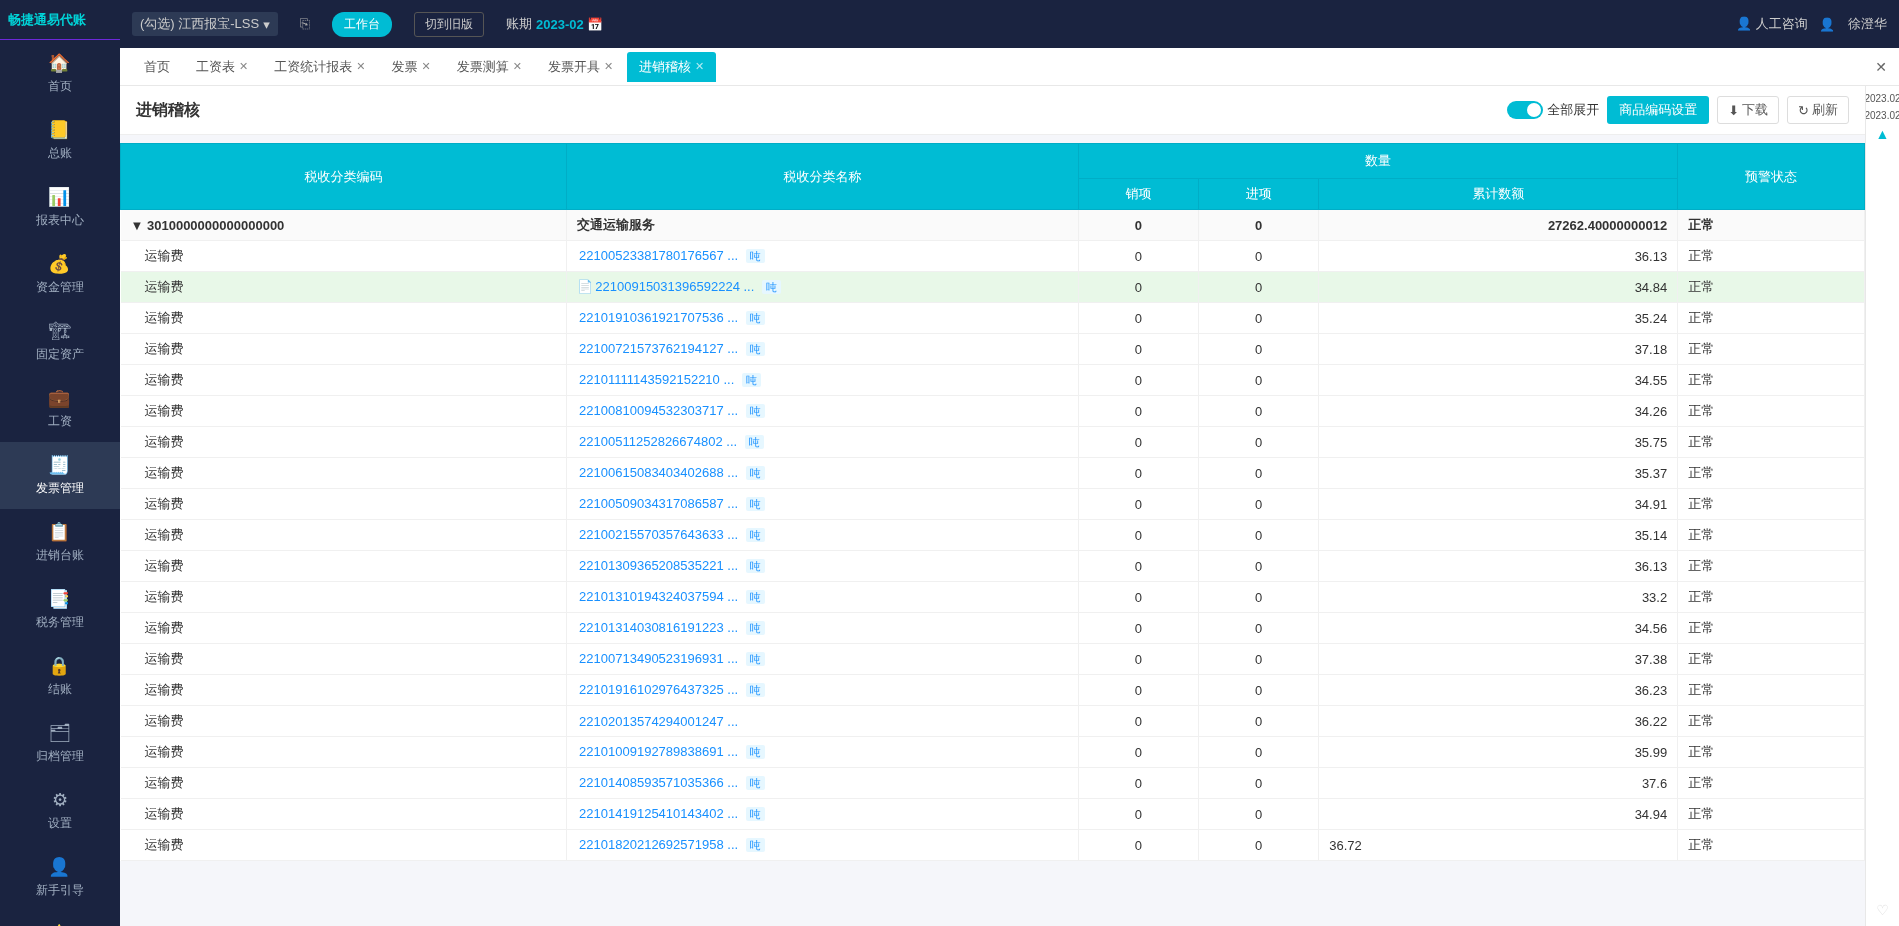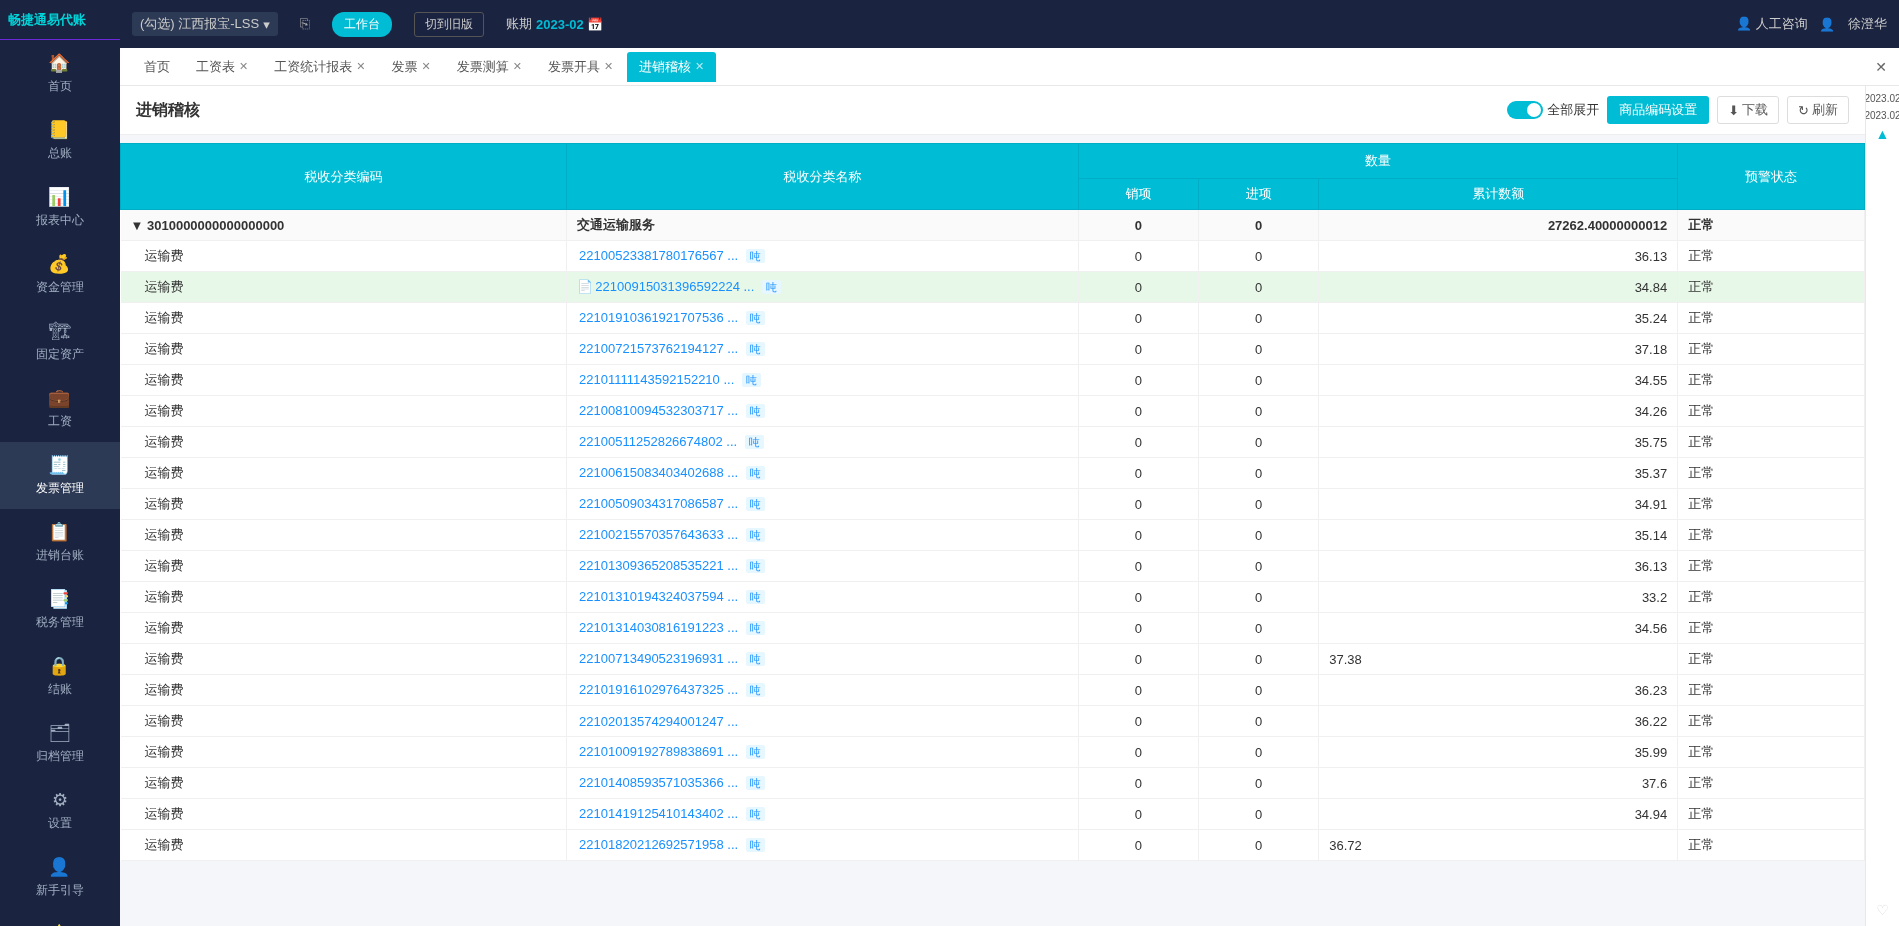--- a/index.html
+++ b/index.html
@@ -609,21 +609,21 @@
       <td>正常</td>
     </tr>
               <tr>
       <td class="indent">运输费</td>
       <td style="color:#1890ff; max-width:200px; overflow:hidden; text-overflow:ellipsis;">
         <span style="color:#faad14; margin-right:2px;"></span>22100713490523196931 ...
         <span style="background:#e6f7ff; color:#1890ff; padding:1px 4px; border-radius:2px; margin-left:4px; font-size:11px;">吨</span>
       </td>
       <td style="text-align:center;">0</td>
       <td style="text-align:center;">0</td>
-      <td style="margin-top:27px;">37.38</td>
+      <td style="text-align:right;margin-top:27px;">37.38</td>
       <td>正常</td>
     </tr>
               <tr>
       <td class="indent">运输费</td>
       <td style="color:#1890ff; max-width:200px; overflow:hidden; text-overflow:ellipsis;">
         <span style="color:#faad14; margin-right:2px;"></span>22101916102976437325 ...
         <span style="background:#e6f7ff; color:#1890ff; padding:1px 4px; border-radius:2px; margin-left:4px; font-size:11px;">吨</span>
       </td>
       <td style="text-align:center;">0</td>
       <td style="text-align:center;">0</td>

